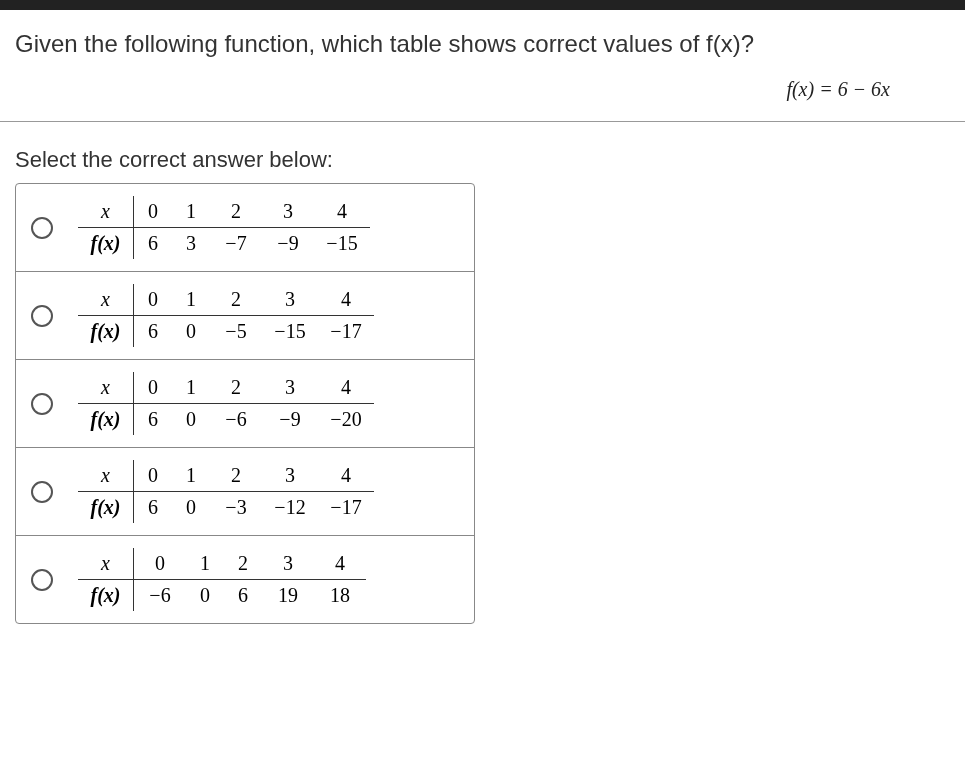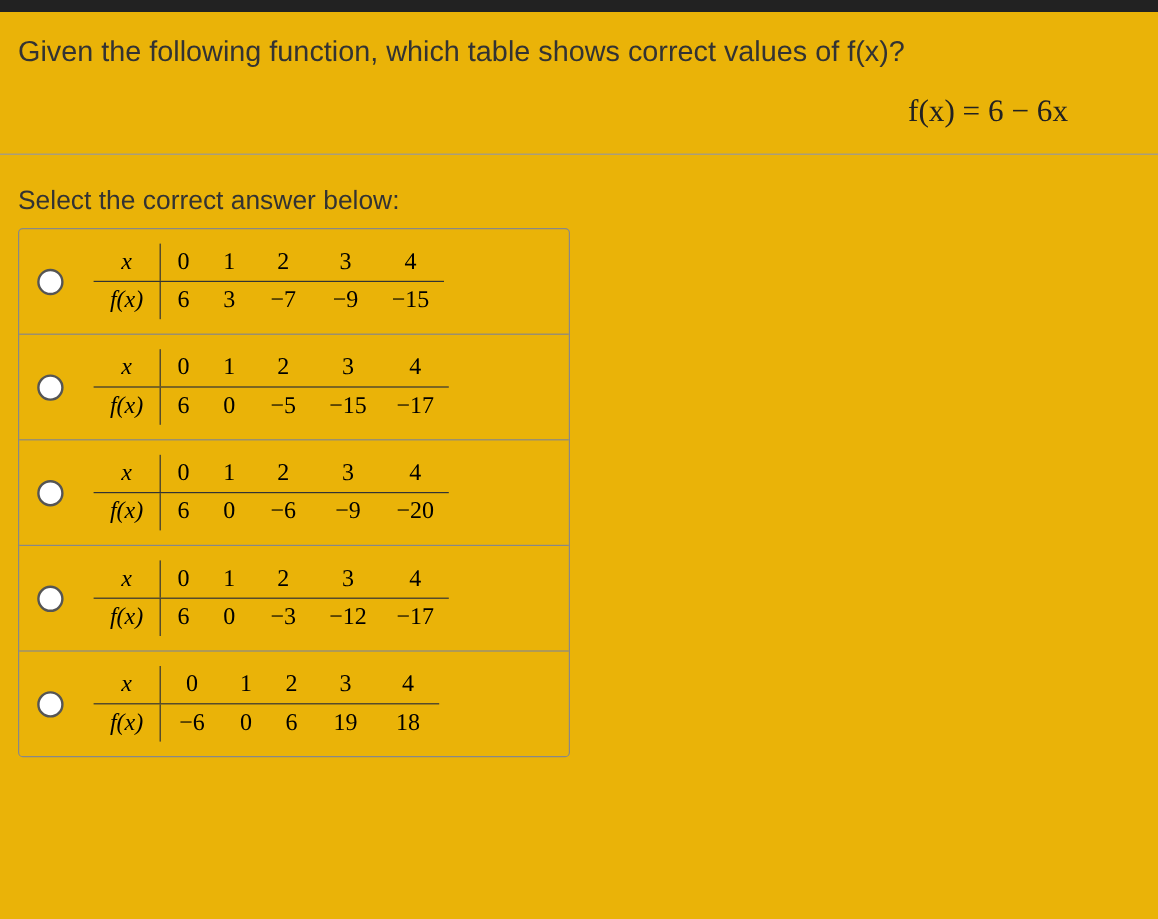--- a/index.html
+++ b/index.html
@@ -8,38 +8,39 @@
       box-sizing: border-box;
     }
     body {
       font-family: Arial, sans-serif;
       background: #e8e8e8;
       padding: 0;
       width: 965px;
       height: 766px;
     }
     .page {
-      background: #eab308;
+      background: #ffffff;
       min-height: 766px;
       position: relative;
     }
     .top-bar {
       height: 10px;
       background: #222;
     }
     .question-section {
       padding: 20px 15px;
       border-bottom: 1px solid #999;
     }
     .question-text {
       font-size: 24px;
       color: #333;
     }
     .function-def {
-      font-size: 26px;
+      font-size: 20px;
+      font-style: italic;
       font-family: 'Times New Roman', serif;
       text-align: right;
       padding-right: 60px;
       margin-top: 20px;
       color: #222;
     }
     .answer-section {
       padding: 25px 4px 10px 15px;
     }
     .instruction {
@@ -94,20 +95,21 @@
       min-width: 38px;
     }
     .cell.wide {
       min-width: 52px;
     }
     .cell.wider {
       min-width: 56px;
     }
     .fx {
       font-style: italic;
+      font-weight: bold;
     }
     .math-i {
       font-style: italic;
     }
   </style>
 </head>
 <body>
 
 <div class="page">
   <div class="top-bar"></div>

